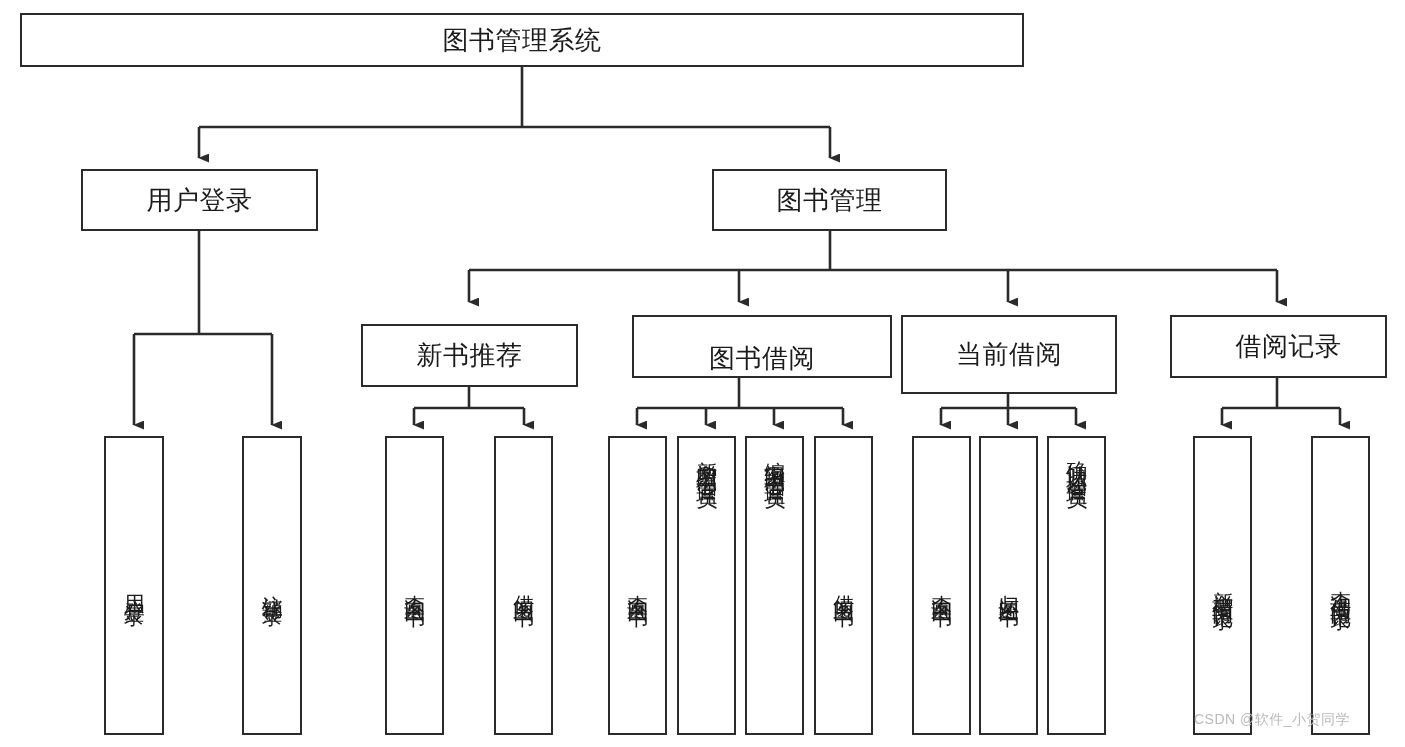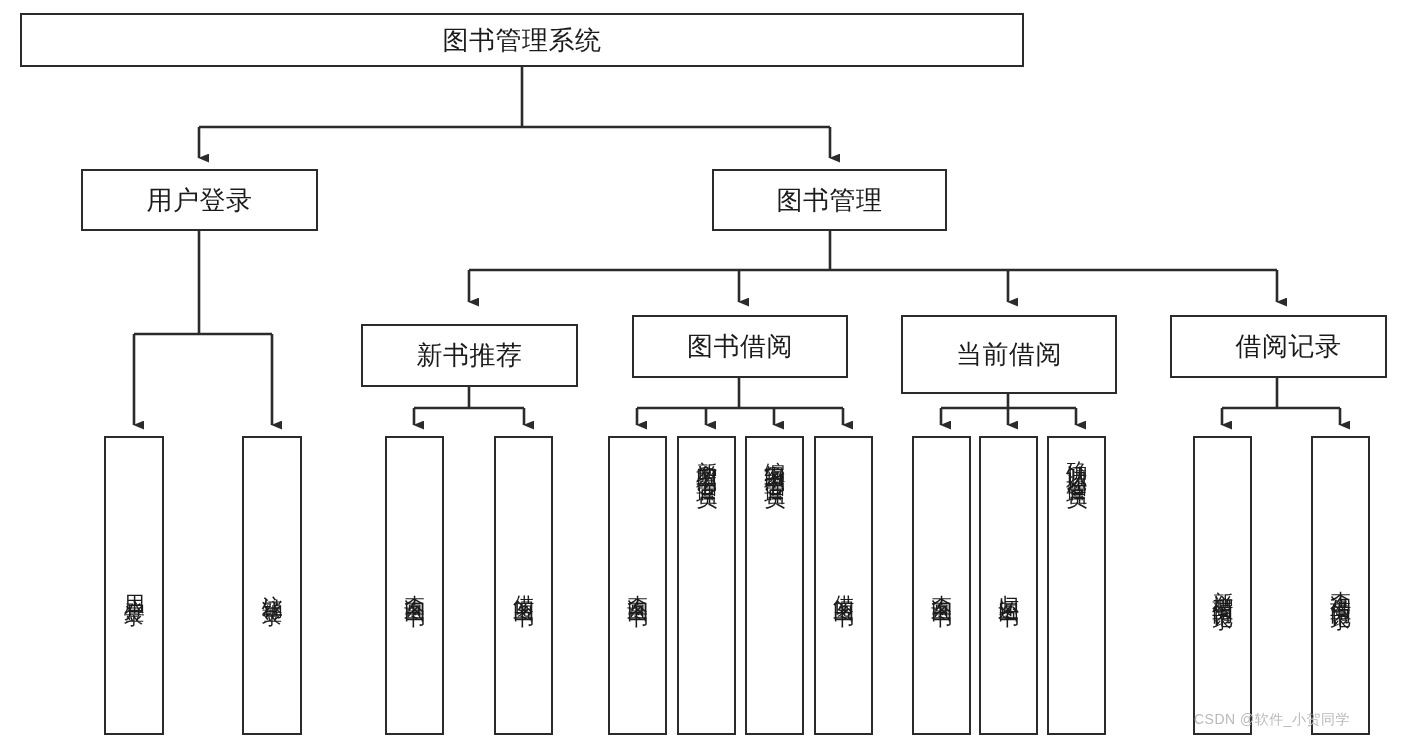--- a/index.html
+++ b/index.html
@@ -125,21 +125,21 @@
   <div class="node horiz" style="left:81px; top:169px; width:237px; height:62px;">
     <span>用户登录</span>
   </div>
   <div class="node horiz" style="left:712px; top:169px; width:235px; height:62px;font-family:Liberation Serif, serif;">
     <span>图书管理</span>
   </div>
 
   <div class="node horiz" style="left:361px; top:315px; width:217px; height:63px;margin-top:9px;">
     <span>新书推荐</span>
   </div>
-  <div class="node horiz" style="left:632px; top:315px; width:216px; height:63px;">
+  <div class="node horiz" style="left:632px; top:315px; width:260px; height:63px;align-items:flex-end;">
     <span>图书借阅</span>
   </div>
   <div class="node horiz" style="left:901px; top:315px; width:216px; height:79px;">
     <span>当前借阅</span>
   </div>
   <div class="node horiz" style="left:1170px; top:315px; width:217px; height:63px;padding-left:20px;">
     <span>借阅记录</span>
   </div>
 
   <div class="node vert mid" style="left:104px; top:436px; width:60px; height:299px;">

